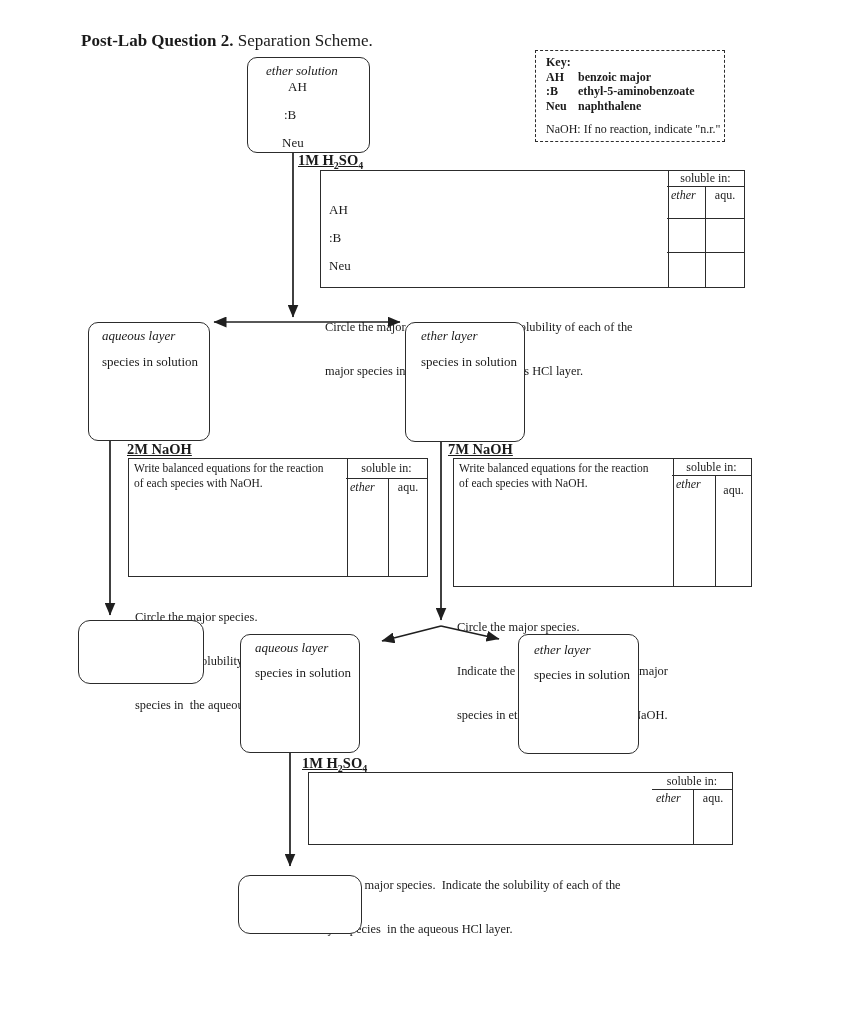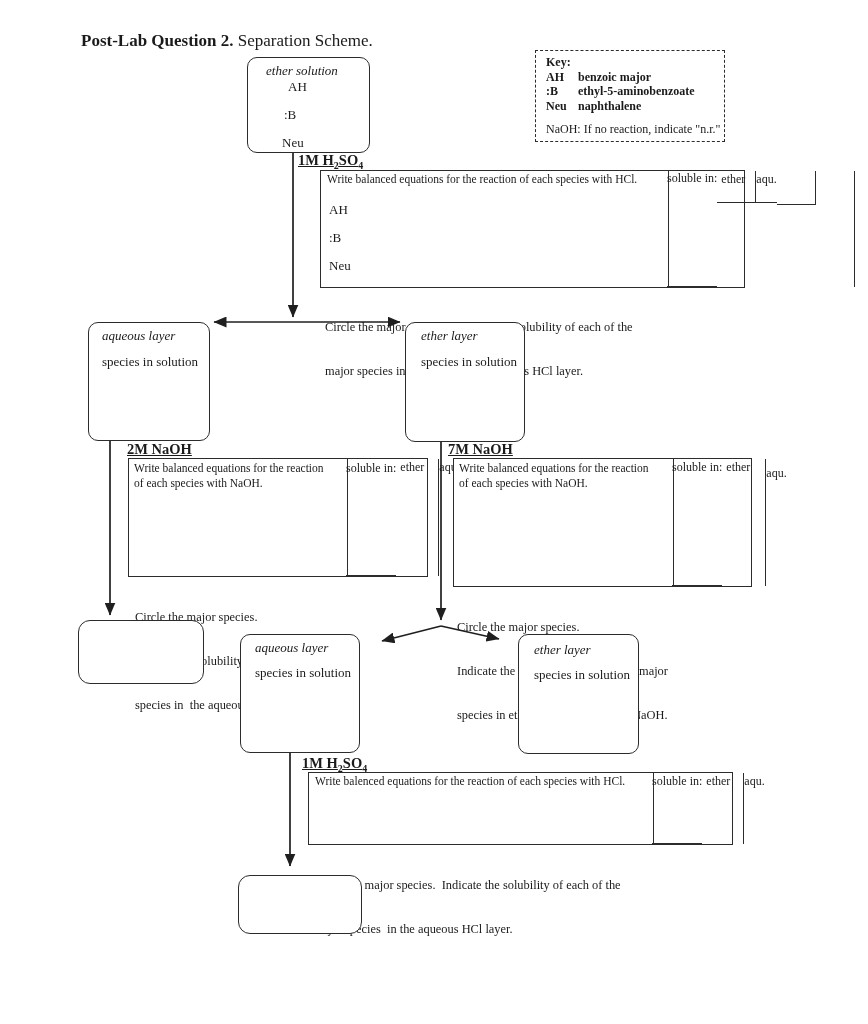--- a/index.html
+++ b/index.html
@@ -26,25 +26,25 @@
   
   .reagent { position:absolute; font-weight:bold; font-size:14.5px; text-decoration:underline; white-space:pre; }
   .reagent sub { font-size:10px; line-height:0; }
 
   
   .tbl { position:absolute; border:1.7px solid #2c2c2c; background:#fff; box-sizing:border-box; }
   .tbl .lcell { position:absolute; left:0; top:0; bottom:0; border-right:1.7px solid #2c2c2c; box-sizing:border-box; }
   .tbl .prompt { position:absolute; left:6px; top:2px; font-size:11.5px; white-space:pre; }
   .tbl .prompt2 { position:absolute; left:5px; top:2px; font-size:11.5px; line-height:14.5px; white-space:pre; }
   .tbl .sprow { position:absolute; left:8px; font-size:13px; white-space:pre; }
-  .tbl .rsec { position:absolute; top:0; right:0; bottom:0; display:flex; flex-direction:row; box-sizing:border-box; }
+  .tbl .rsec { position:absolute; top:0; right:0; bottom:0; display:flex; flex-direction:column; box-sizing:border-box; }
   .tbl .solhead { border-bottom:1.5px solid #2c2c2c; text-align:center; font-size:12px; line-height:15px; flex:0 0 auto; }
   .tbl .solrow { display:flex; flex:1 1 auto; }
   .tbl .solrow.fixed { flex:0 0 auto; border-bottom:1.5px solid #2c2c2c; }
-  .tbl .c1 { border-right:1.5px solid #2c2c2c; box-sizing:border-box; font-size:12px; padding:1px 0 0 4px; }
+  .tbl .c1 { border-right:1.5px solid #2c2c2c; box-sizing:border-box; font-size:12px; padding:1px 0 0 4px;font-style:italic; }
   .tbl .c2 { box-sizing:border-box; font-size:12px; text-align:center; padding-top:1px; }
   .tbl .c2.low { padding-top:7px; }
 
   .caption { position:absolute; font-size:12.4px; line-height:14.8px; white-space:pre; }
 
   svg.flow { position:absolute; left:0; top:0; pointer-events:none; }
 </style>
 </head>
 <body>
 
@@ -91,21 +91,20 @@
       <span class="kabbr">Neu</span>
       <span>naphthalene</span>
     </div>
     <div class="knote">NaOH: If no reaction, indicate "n.r."</div>
   </div>
 
   <div class="reagent" style="left:298px; top:152px;"><span>1M H</span><sub>2</sub><span>SO</span><sub>4</sub></div>
 
   <div class="tbl" style="left:320px; top:170px; width:425px; height:118px;">
     <div class="lcell" style="width:348px;">
-      <div class="prompt">Write balanced equations for the reaction of each species with HCl.</div>
       <div class="sprow" style="top:31px;">AH</div>
       <div class="sprow" style="top:59px;">:B</div>
       <div class="sprow" style="top:87px;">Neu</div>
     </div>
     <div class="rsec" style="width:77px;">
       <div class="solhead">soluble in:</div>
       <div class="solrow fixed" style="height:31px;">
         <div class="c1" style="width:39px;">ether</div>
         <div class="c2" style="flex:1;">aqu.</div>
       </div>
@@ -182,23 +181,20 @@
   </div>
 
   <div class="rbox" style="left:518px; top:634px; width:119px; height:118px;">
     <div class="bx-title" style="left:15px; top:7px;">ether layer</div>
     <div class="bx-line" style="left:15px; top:32px;">species in solution</div>
   </div>
 
   <div class="reagent" style="left:302px; top:755px;"><span>1M H</span><sub>2</sub><span>SO</span><sub>4</sub></div>
 
   <div class="tbl" style="left:308px; top:772px; width:425px; height:73px;">
-    <div class="lcell" style="width:345px;">
-      <div class="prompt">Write balenced equations for the reaction of each species with HCl.</div>
-    </div>
     <div class="rsec" style="width:80px;">
       <div class="solhead" style="line-height:16px;">soluble in:</div>
       <div class="solrow">
         <div class="c1" style="width:42px;">ether</div>
         <div class="c2" style="flex:1;">aqu.</div>
       </div>
     </div>
   </div>
   <div class="caption" style="left:313px; top:848px;">
     <div>Circle the major species.  Indicate the solubility of each of the</div>

